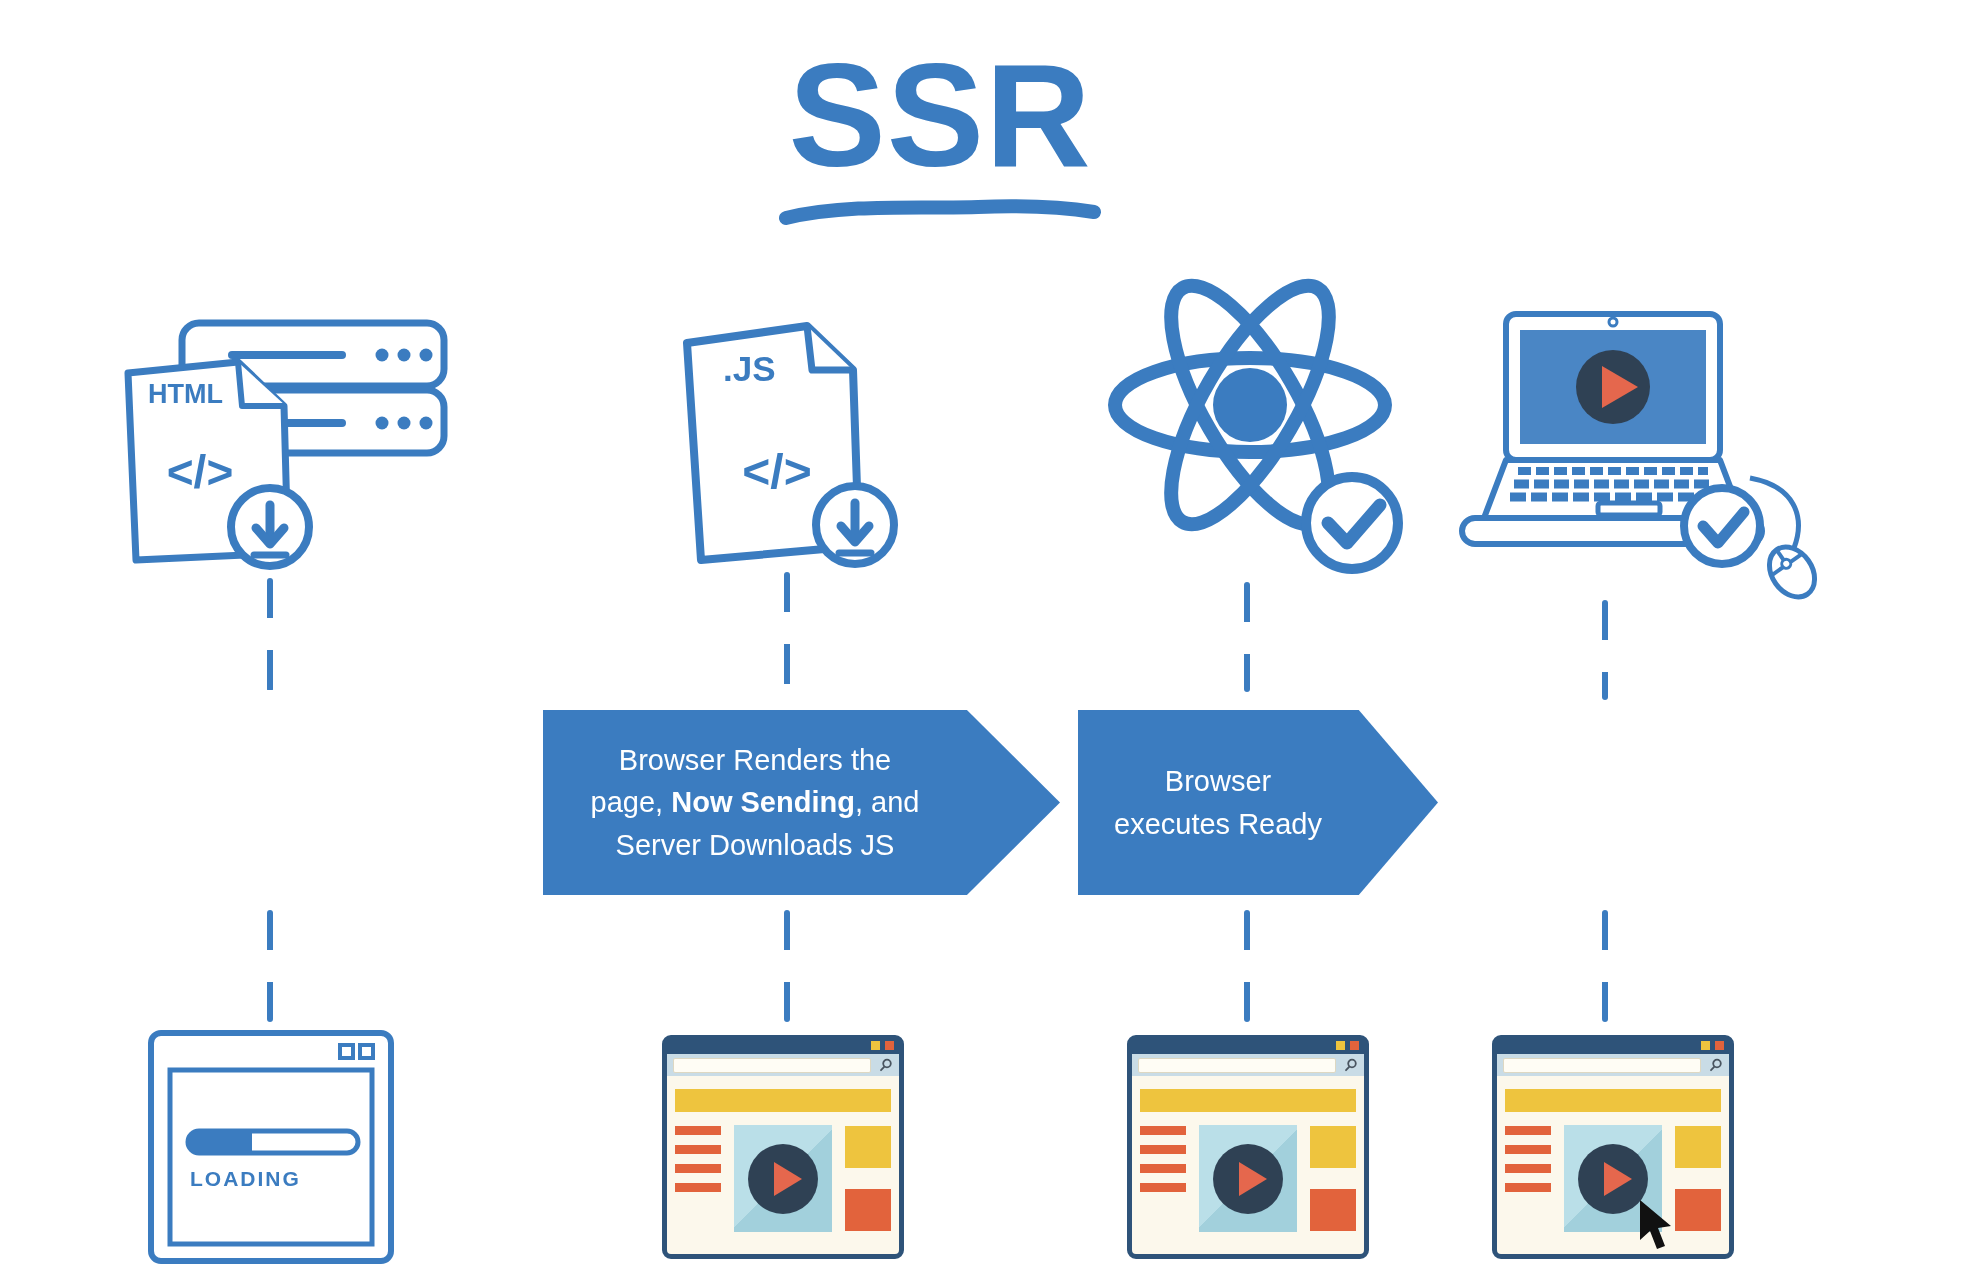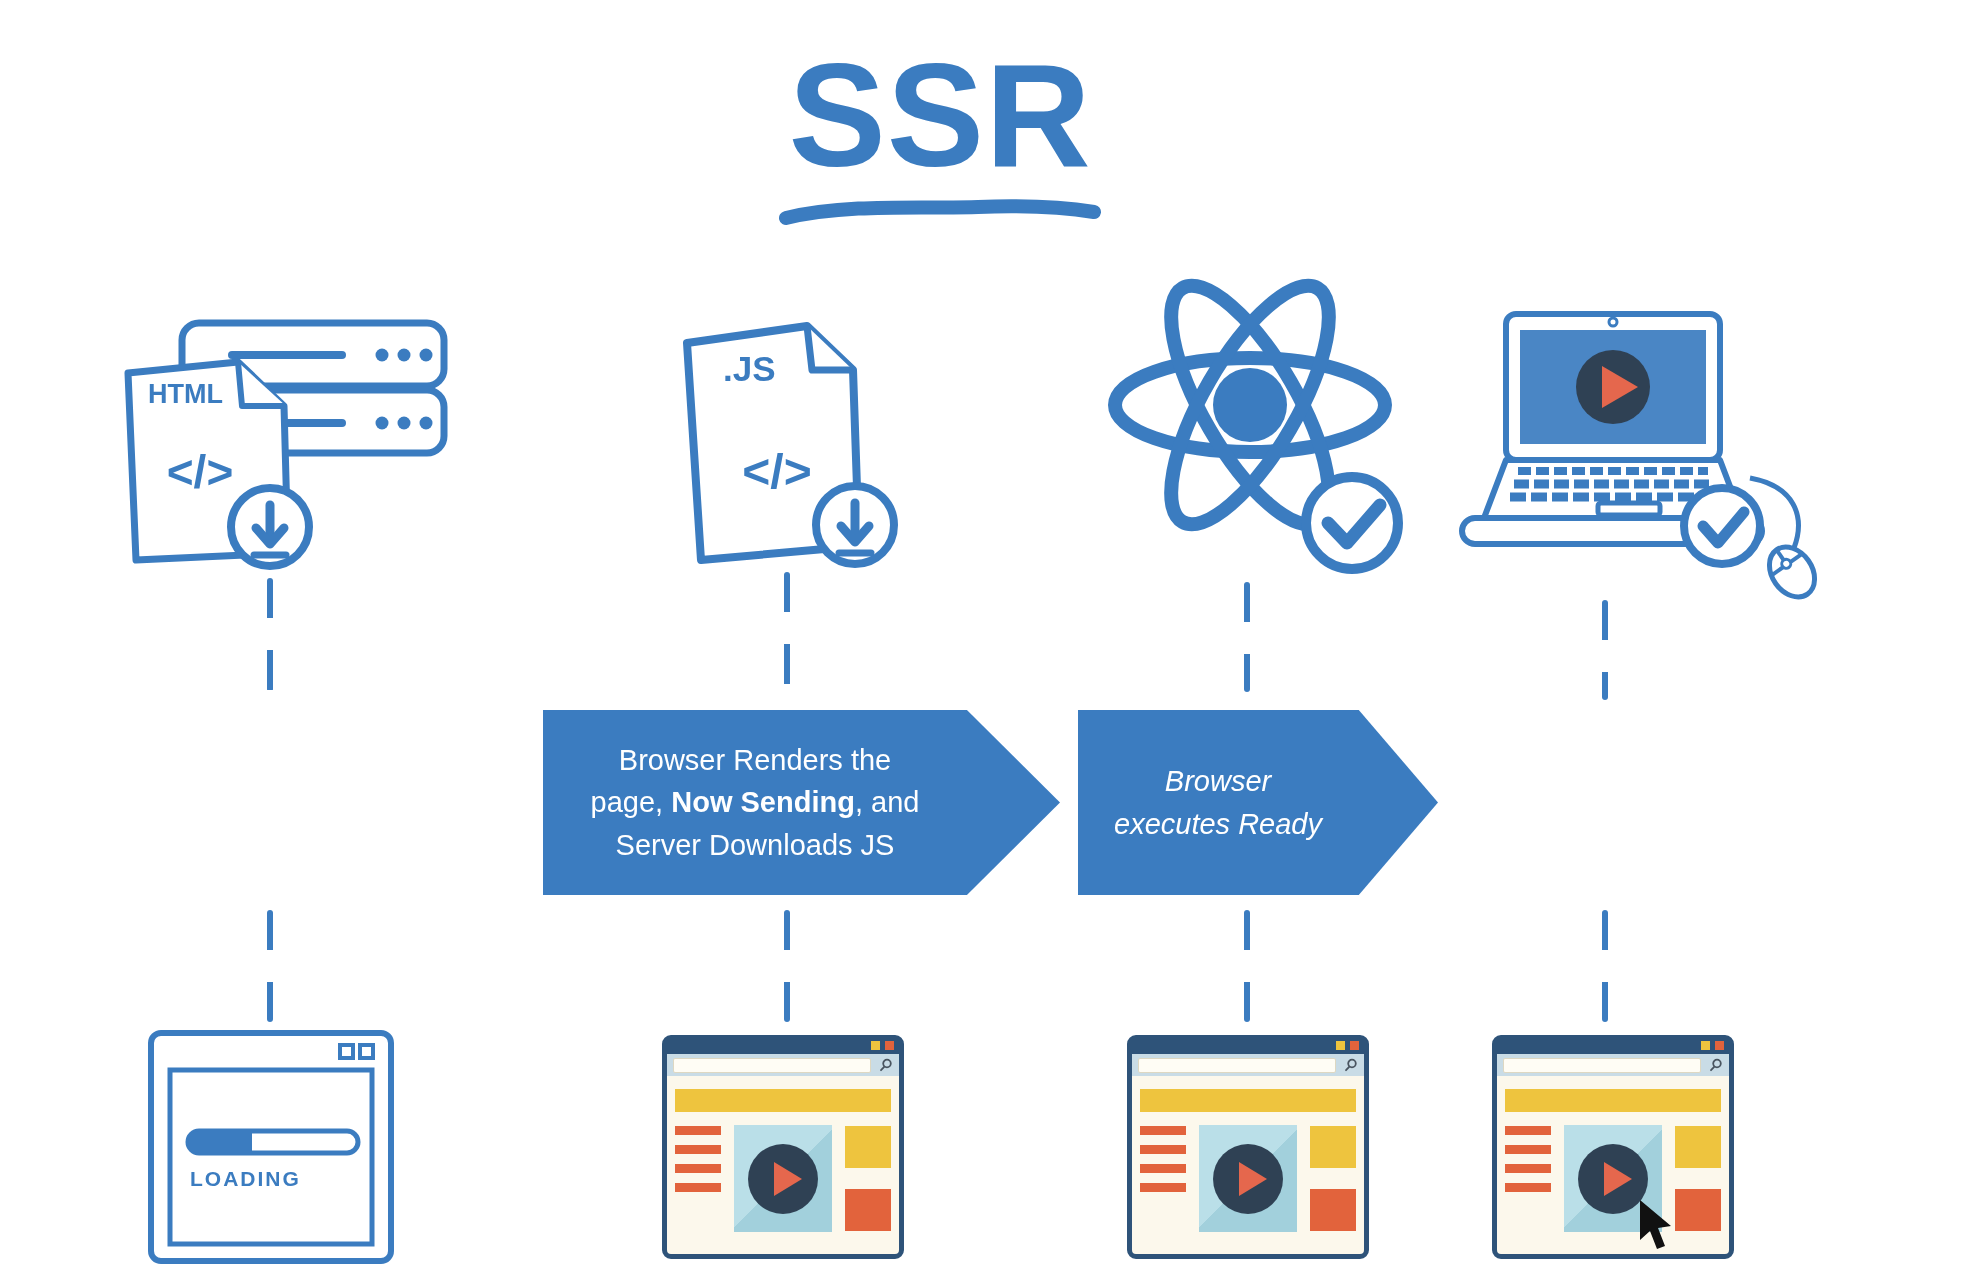--- a/index.html
+++ b/index.html
@@ -23,21 +23,21 @@
          background:repeating-linear-gradient(to bottom,var(--blue) 0 40px,transparent 40px 72px);}
   
   .arrow-box{position:absolute;background:var(--blue);display:flex;align-items:center;justify-content:center;
              color:var(--text-white);font-size:29px;line-height:1.45;text-align:center;}
   .arrow-box b{font-weight:bold;}
   .clip1{clip-path:polygon(0 0,83% 0,100% 50%,83% 100%,0 100%);}
   .clip2{clip-path:polygon(0 0,82% 0,100% 50%,82% 100%,0 100%);justify-content:center;}
   .clip3{clip-path:polygon(0 0,78% 0,100% 50%,78% 100%,0 100%);}
   .t1{width:312px;margin-right:78px;display:block;}
   .t2{width:364px;margin-right:93px;display:block;}
-  .t3{width:242px;margin-right:80px;display:block;font-style:italic;}
+  .t3{width:242px;margin-right:80px;display:block;}
   .t4{width:222px;display:block;}
   
   .browser{position:absolute;top:1035px;width:242px;height:224px;background:var(--cream);
            border:5px solid var(--navy);border-radius:9px;box-sizing:border-box;overflow:visible;}
   .b-titlebar{height:14px;background:var(--navy);position:relative;}
   .sq{position:absolute;width:9px;height:9px;top:1px;}
   .sq-yellow{right:19px;background:var(--yellow);}
   .sq-orange{right:5px;background:var(--orange);}
   .b-addressbar{height:22px;background:var(--address-strip);position:relative;}
   .b-field{position:absolute;left:6px;top:4px;right:28px;height:13px;background:#fffdf5;border:1px solid #ded8c2;border-radius:2px;}

